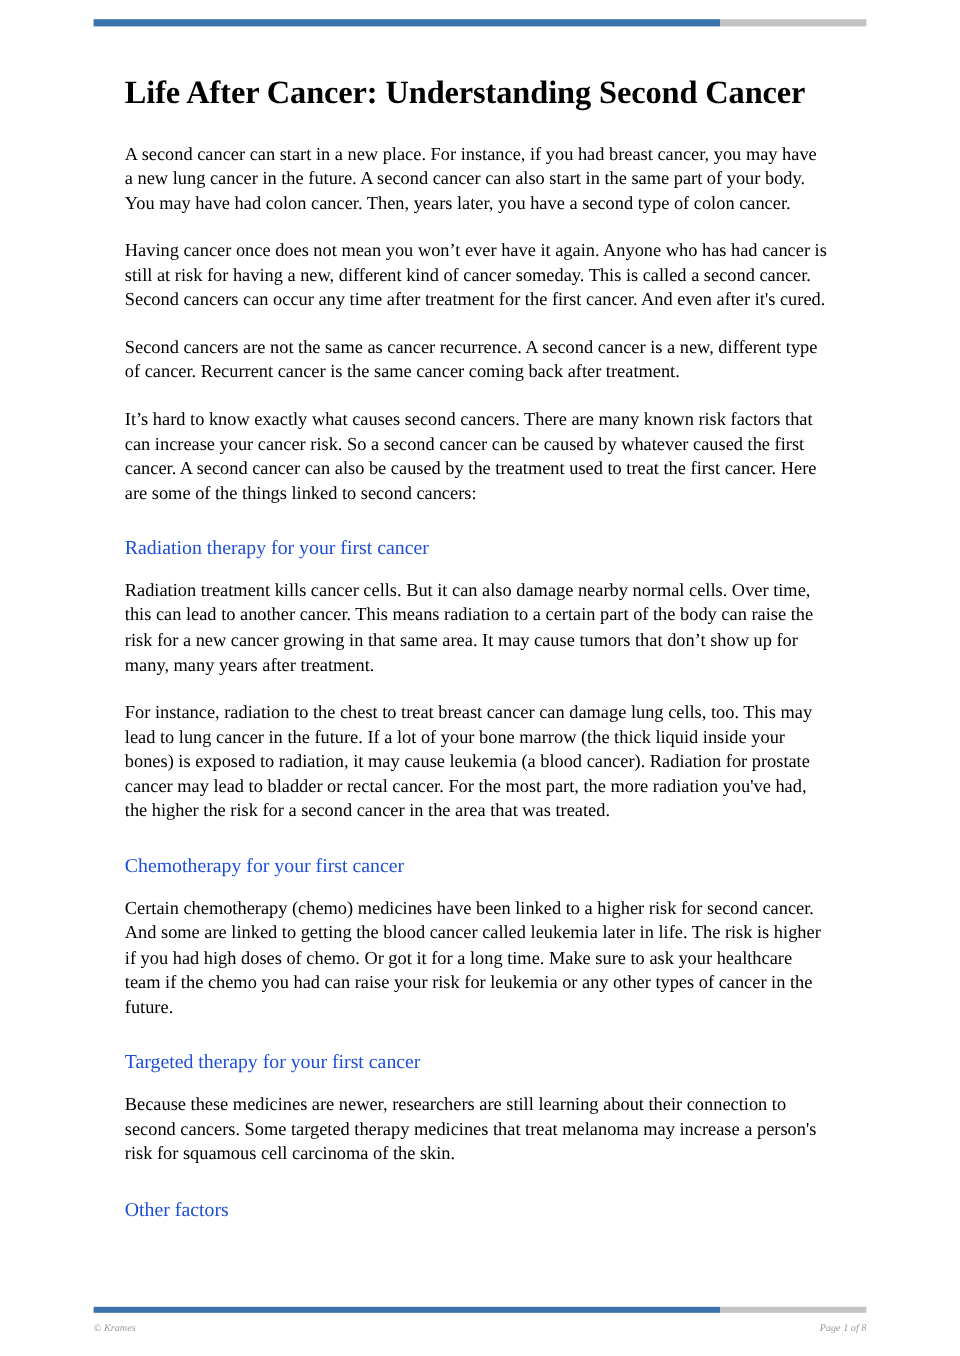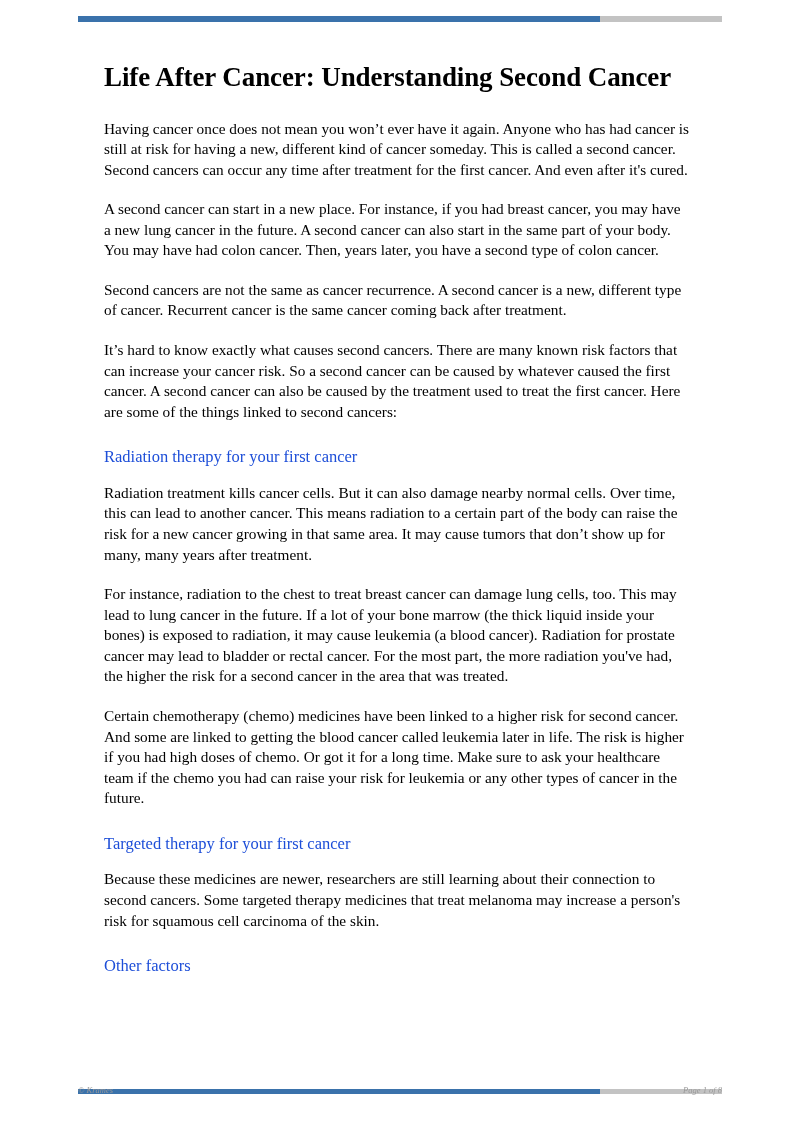--- a/index.html
+++ b/index.html
@@ -87,21 +87,21 @@
     margin: 0 0 19px 0;
     text-align: left;
     color: #000;
   }
 
   
   .footer {
     position: absolute;
     left: 78px;
     width: 644px;
-    bottom: 32px;
+    bottom: 16px;
     height: 16px;
     display: flex;
     justify-content: space-between;
     align-items: center;
     font-style: italic;
     font-size: 8.5px;
     color: #9a9a9a;
     font-family: "Liberation Serif", "DejaVu Serif", serif;
   }
   .footer .fl { text-align: left; }
@@ -113,27 +113,28 @@
 <div class="page">
 
   <div class="rule rule-top">
     <div class="seg-blue"></div>
     <div class="seg-gray"></div>
   </div>
 
   <div class="content">
     <h1 class="doc-title">Life After Cancer: Understanding Second Cancer</h1>
     <div id="blocks">
+        <p class="body-text">A second cancer can start in a new place. For instance, if you had breast cancer, you may have a new lung cancer in the future. A second cancer can also start in the same part of your body. You may have had colon cancer. Then, years later, you have a second type of colon cancer.</p>
         <p class="body-text">Having cancer once does not mean you won’t ever have it again. Anyone who has had cancer is still at risk for having a new, different kind of cancer someday. This is called a second cancer. Second cancers can occur any time after treatment for the first cancer. And even after it's cured.</p>
-        <p class="body-text">A second cancer can start in a new place. For instance, if you had breast cancer, you may have a new lung cancer in the future. A second cancer can also start in the same part of your body. You may have had colon cancer. Then, years later, you have a second type of colon cancer.</p>
         <p class="body-text">Second cancers are not the same as cancer recurrence. A second cancer is a new, different type of cancer. Recurrent cancer is the same cancer coming back after treatment.</p>
         <p class="body-text">It’s hard to know exactly what causes second cancers. There are many known risk factors that can increase your cancer risk. So a second cancer can be caused by whatever caused the first cancer. A second cancer can also be caused by the treatment used to treat the first cancer. Here are some of the things linked to second cancers:</p>
         <h3 class="sub-heading">Radiation therapy for your first cancer</h3>
         <p class="body-text">Radiation treatment kills cancer cells. But it can also damage nearby normal cells. Over time, this can lead to another cancer. This means radiation to a certain part of the body can raise the risk for a new cancer growing in that same area. It may cause tumors that don’t show up for many, many years after treatment.</p>
         <p class="body-text">For instance, radiation to the chest to treat breast cancer can damage lung cells, too. This may lead to lung cancer in the future. If a lot of your bone marrow (the thick liquid inside your bones) is exposed to radiation, it may cause leukemia (a blood cancer). Radiation for prostate cancer may lead to bladder or rectal cancer. For the most part, the more radiation you've had, the higher the risk for a second cancer in the area that was treated.</p>
+        <h3 class="sub-heading">Chemotherapy for your first cancer</h3>
         <p class="body-text">Certain chemotherapy (chemo) medicines have been linked to a higher risk for second cancer. And some are linked to getting the blood cancer called leukemia later in life. The risk is higher if you had high doses of chemo. Or got it for a long time. Make sure to ask your healthcare team if the chemo you had can raise your risk for leukemia or any other types of cancer in the future.</p>
         <h3 class="sub-heading">Targeted therapy for your first cancer</h3>
         <p class="body-text">Because these medicines are newer, researchers are still learning about their connection to second cancers. Some targeted therapy medicines that treat melanoma may increase a person's risk for squamous cell carcinoma of the skin.</p>
         <h3 class="sub-heading">Other factors</h3>
       </div>
   </div>
 
   <div class="rule rule-bottom">
     <div class="seg-blue"></div>
     <div class="seg-gray"></div>

